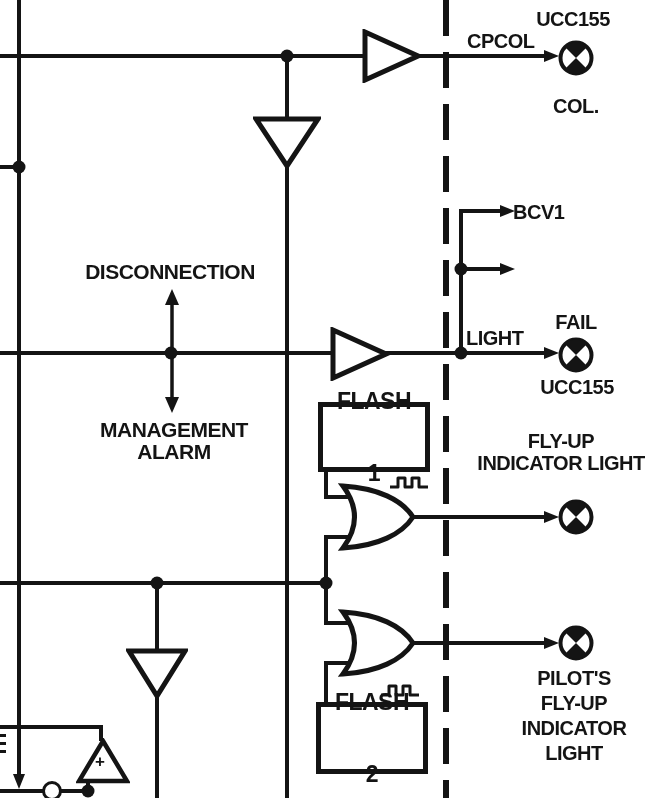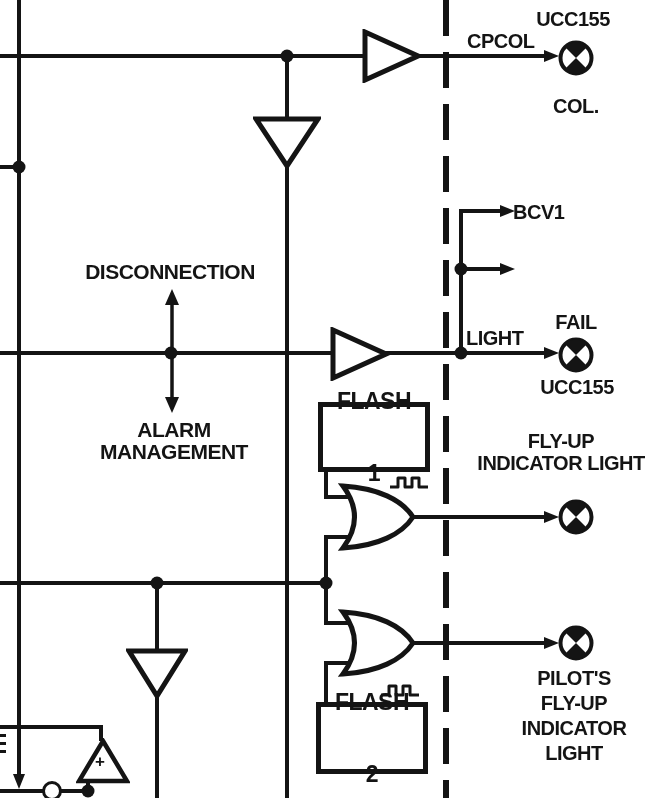--- a/index.html
+++ b/index.html
@@ -151,22 +151,22 @@
     <polygon points="10,1 3,17 17,17" fill="#141414"></polygon>
     <polygon points="10,125 3,109 17,109" fill="#141414"></polygon>
   </svg>
 
   <span class="lbl ctr" style="left:523px;top:9px;width:100px">UCC155</span>
   <span class="lbl" style="left:467px;top:31px">CPCOL</span>
   <span class="lbl ctr" style="left:526px;top:96px;width:100px">COL.</span>
 
   <span class="lbl ctr" style="left:70px;top:261px;width:200px;font-size:21px">DISCONNECTION</span>
   <div class="lbl ctr" style="left:74px;top:419px;width:200px;font-size:21px;line-height:22px">
+    <div>MANAGEMENT</div>
     <div>ALARM</div>
-    <div>MANAGEMENT</div>
   </div>
 
   <span class="lbl" style="left:513px;top:202px">BCV1</span>
   <span class="lbl" style="left:466px;top:328px">LIGHT</span>
   <span class="lbl ctr" style="left:526px;top:312px;width:100px">FAIL</span>
   <span class="lbl ctr" style="left:527px;top:377px;width:100px">UCC155</span>
 
   <div class="lbl ctr" style="left:461px;top:430px;width:200px;line-height:22px">
     <div>FLY-UP</div>
     <div>INDICATOR LIGHT</div>

